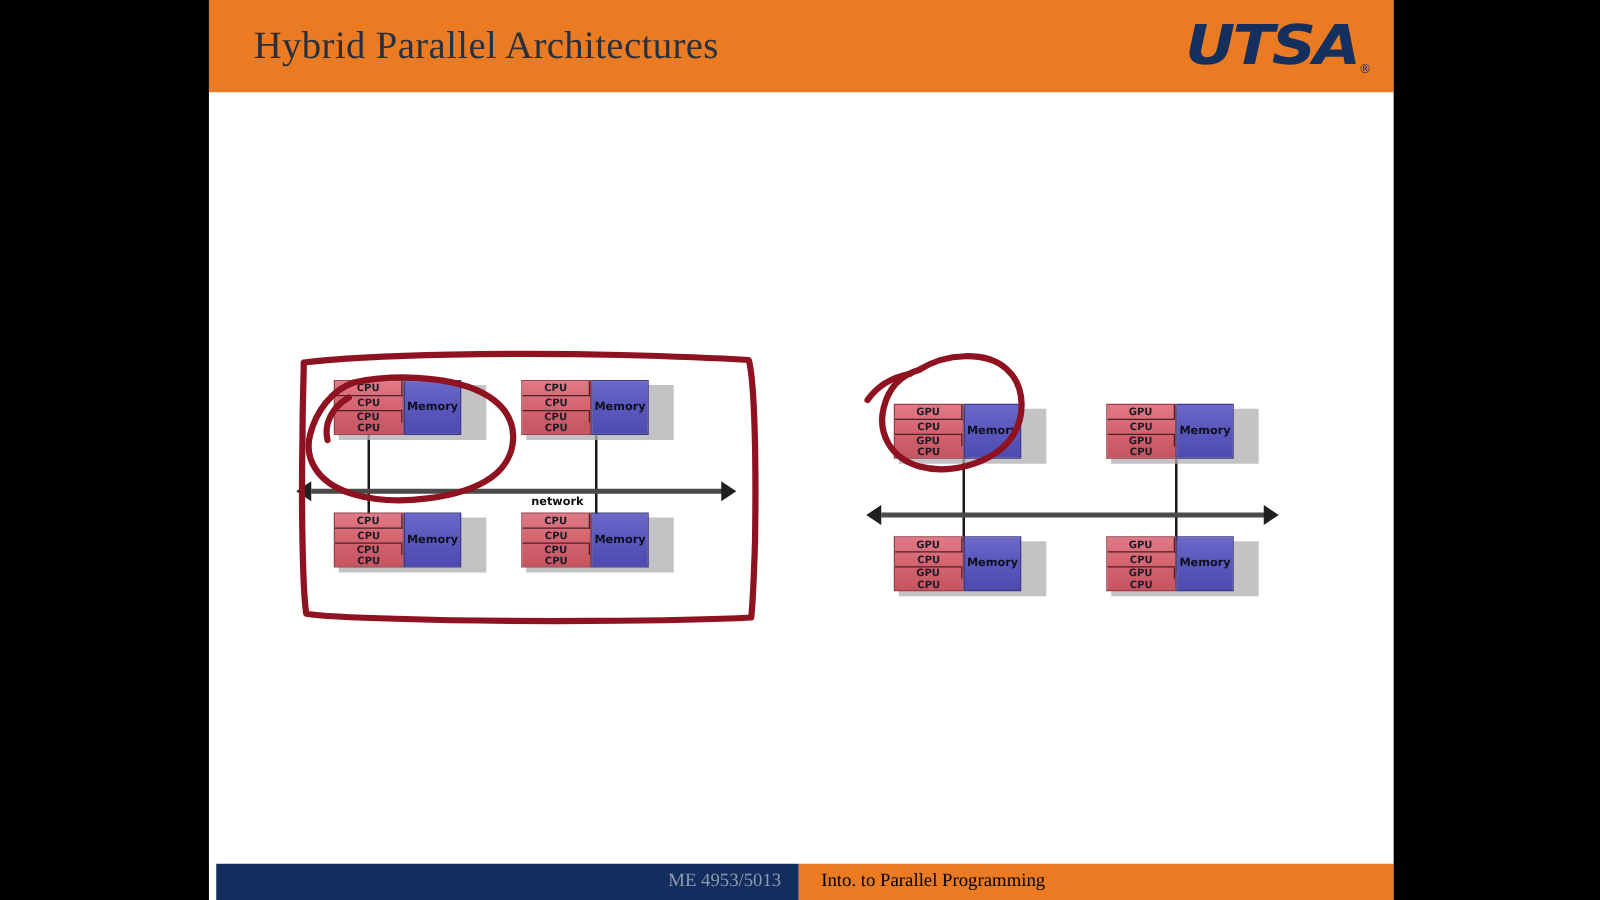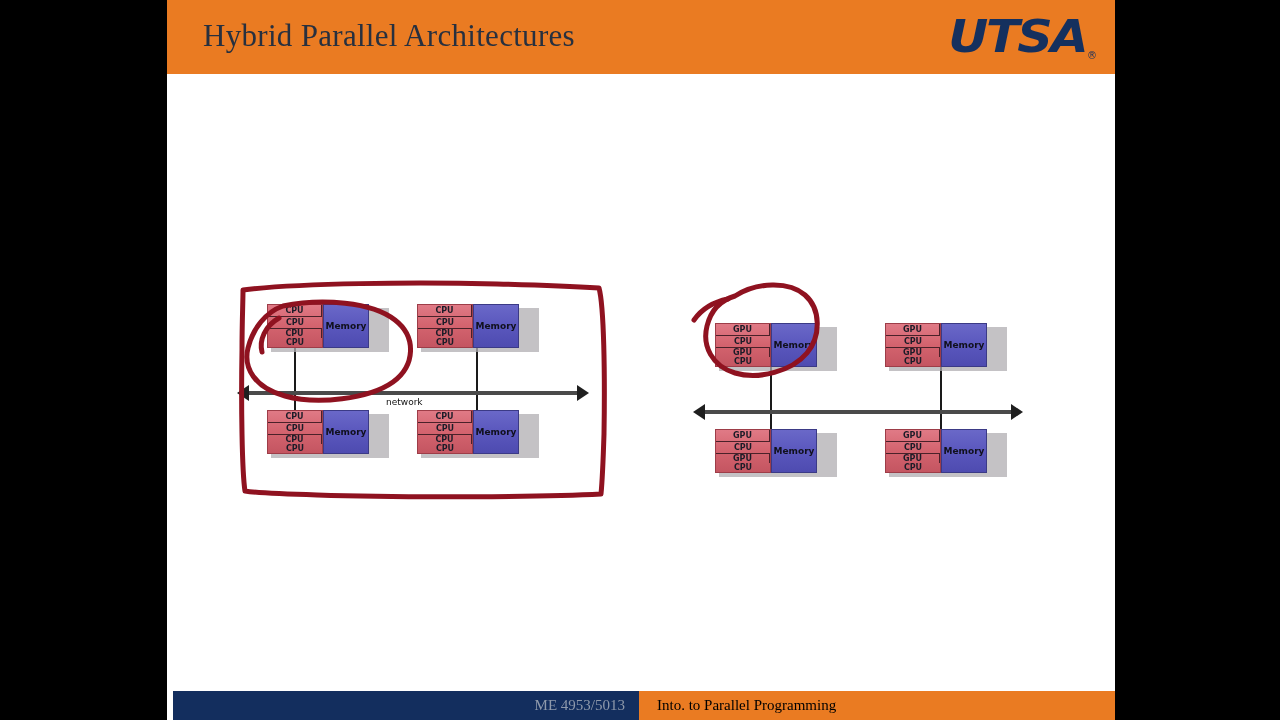--- a/index.html
+++ b/index.html
@@ -86,22 +86,22 @@
 
   
   .bus{position:absolute;height:4px;background:#4a4a4a;}
   .arrow-l,.arrow-r{position:absolute;width:0;height:0;
     border-top:8px solid transparent;border-bottom:8px solid transparent;}
   .arrow-l{border-right:12px solid #1f1f1f;}
   .arrow-r{border-left:12px solid #1f1f1f;}
   .bus-label{
     position:absolute;
     font-family:"DejaVu Sans", sans-serif;
-    font-size:9px;font-weight:normal;color:#101010;
-    background:rgba(255,255,255,.85);padding:0 2px;
+    font-size:9px;font-weight:bold;color:#101010;
+    background:rgba(255,255,255,.85);padding:0 2px;margin-left:39px;
   }
 
   
   .ink{position:absolute;left:0;top:0;width:948px;height:617px;pointer-events:none;}
 
   
   .footer{position:absolute;left:0;bottom:0;width:948px;height:29px;padding-left:16px;}
   .footer .navy{
     position:absolute;left:6px;top:0;width:466px;height:29px;
     background:#132e5e;

